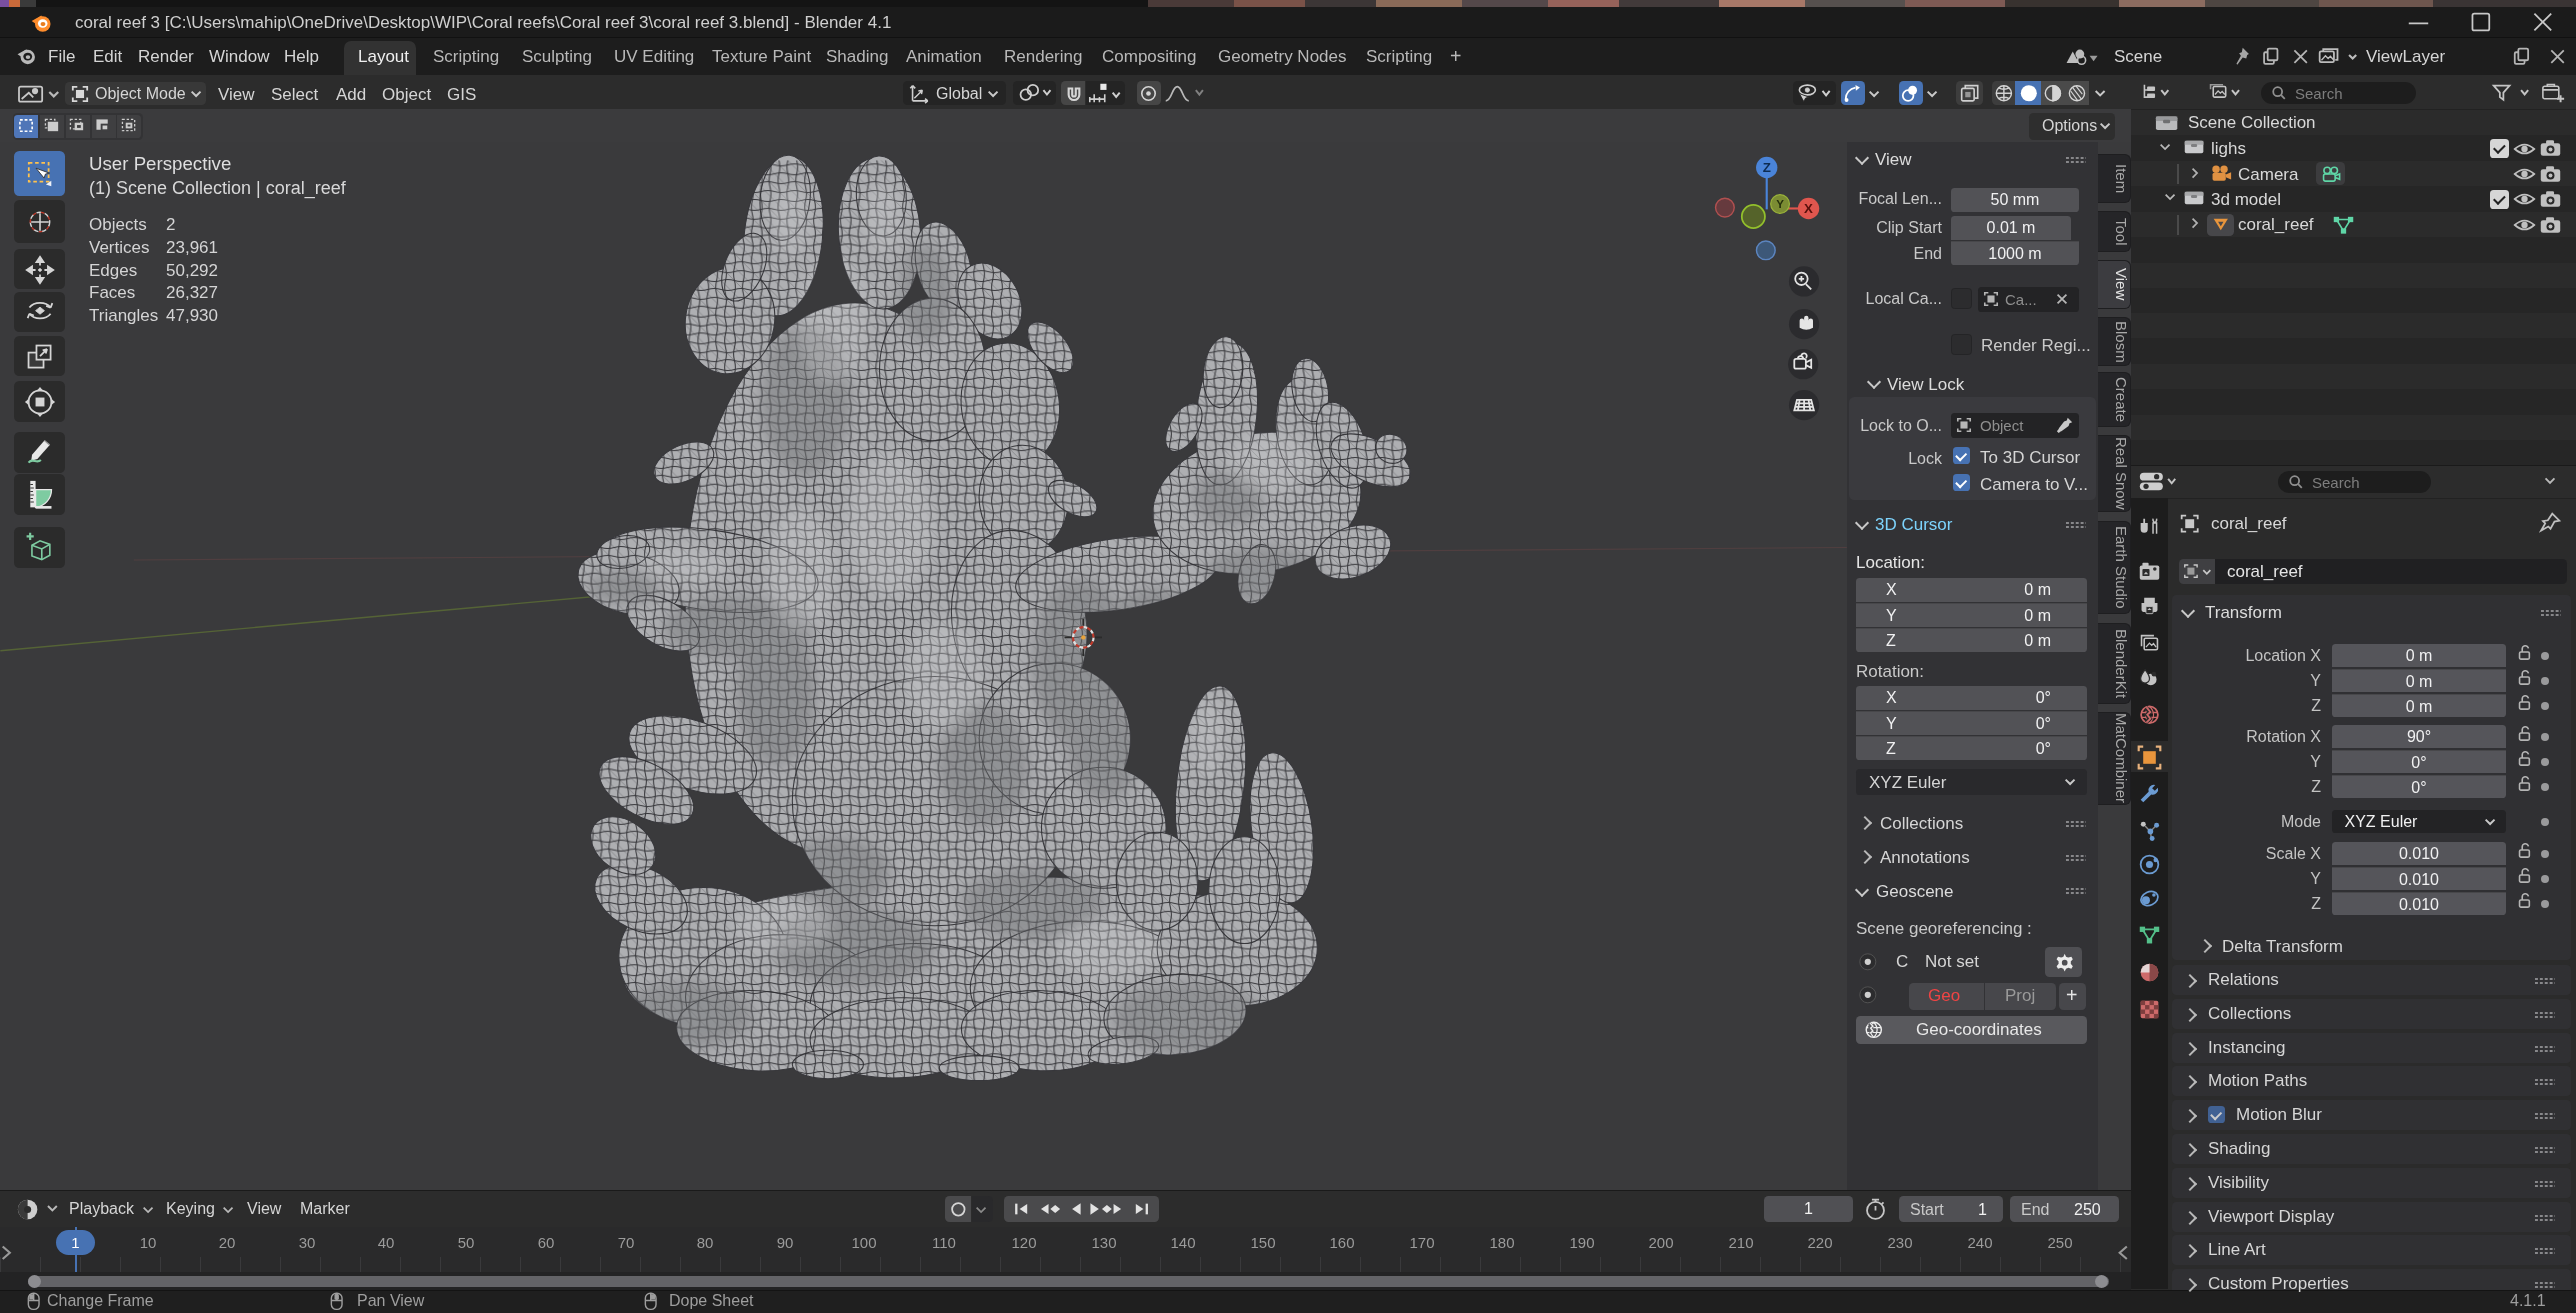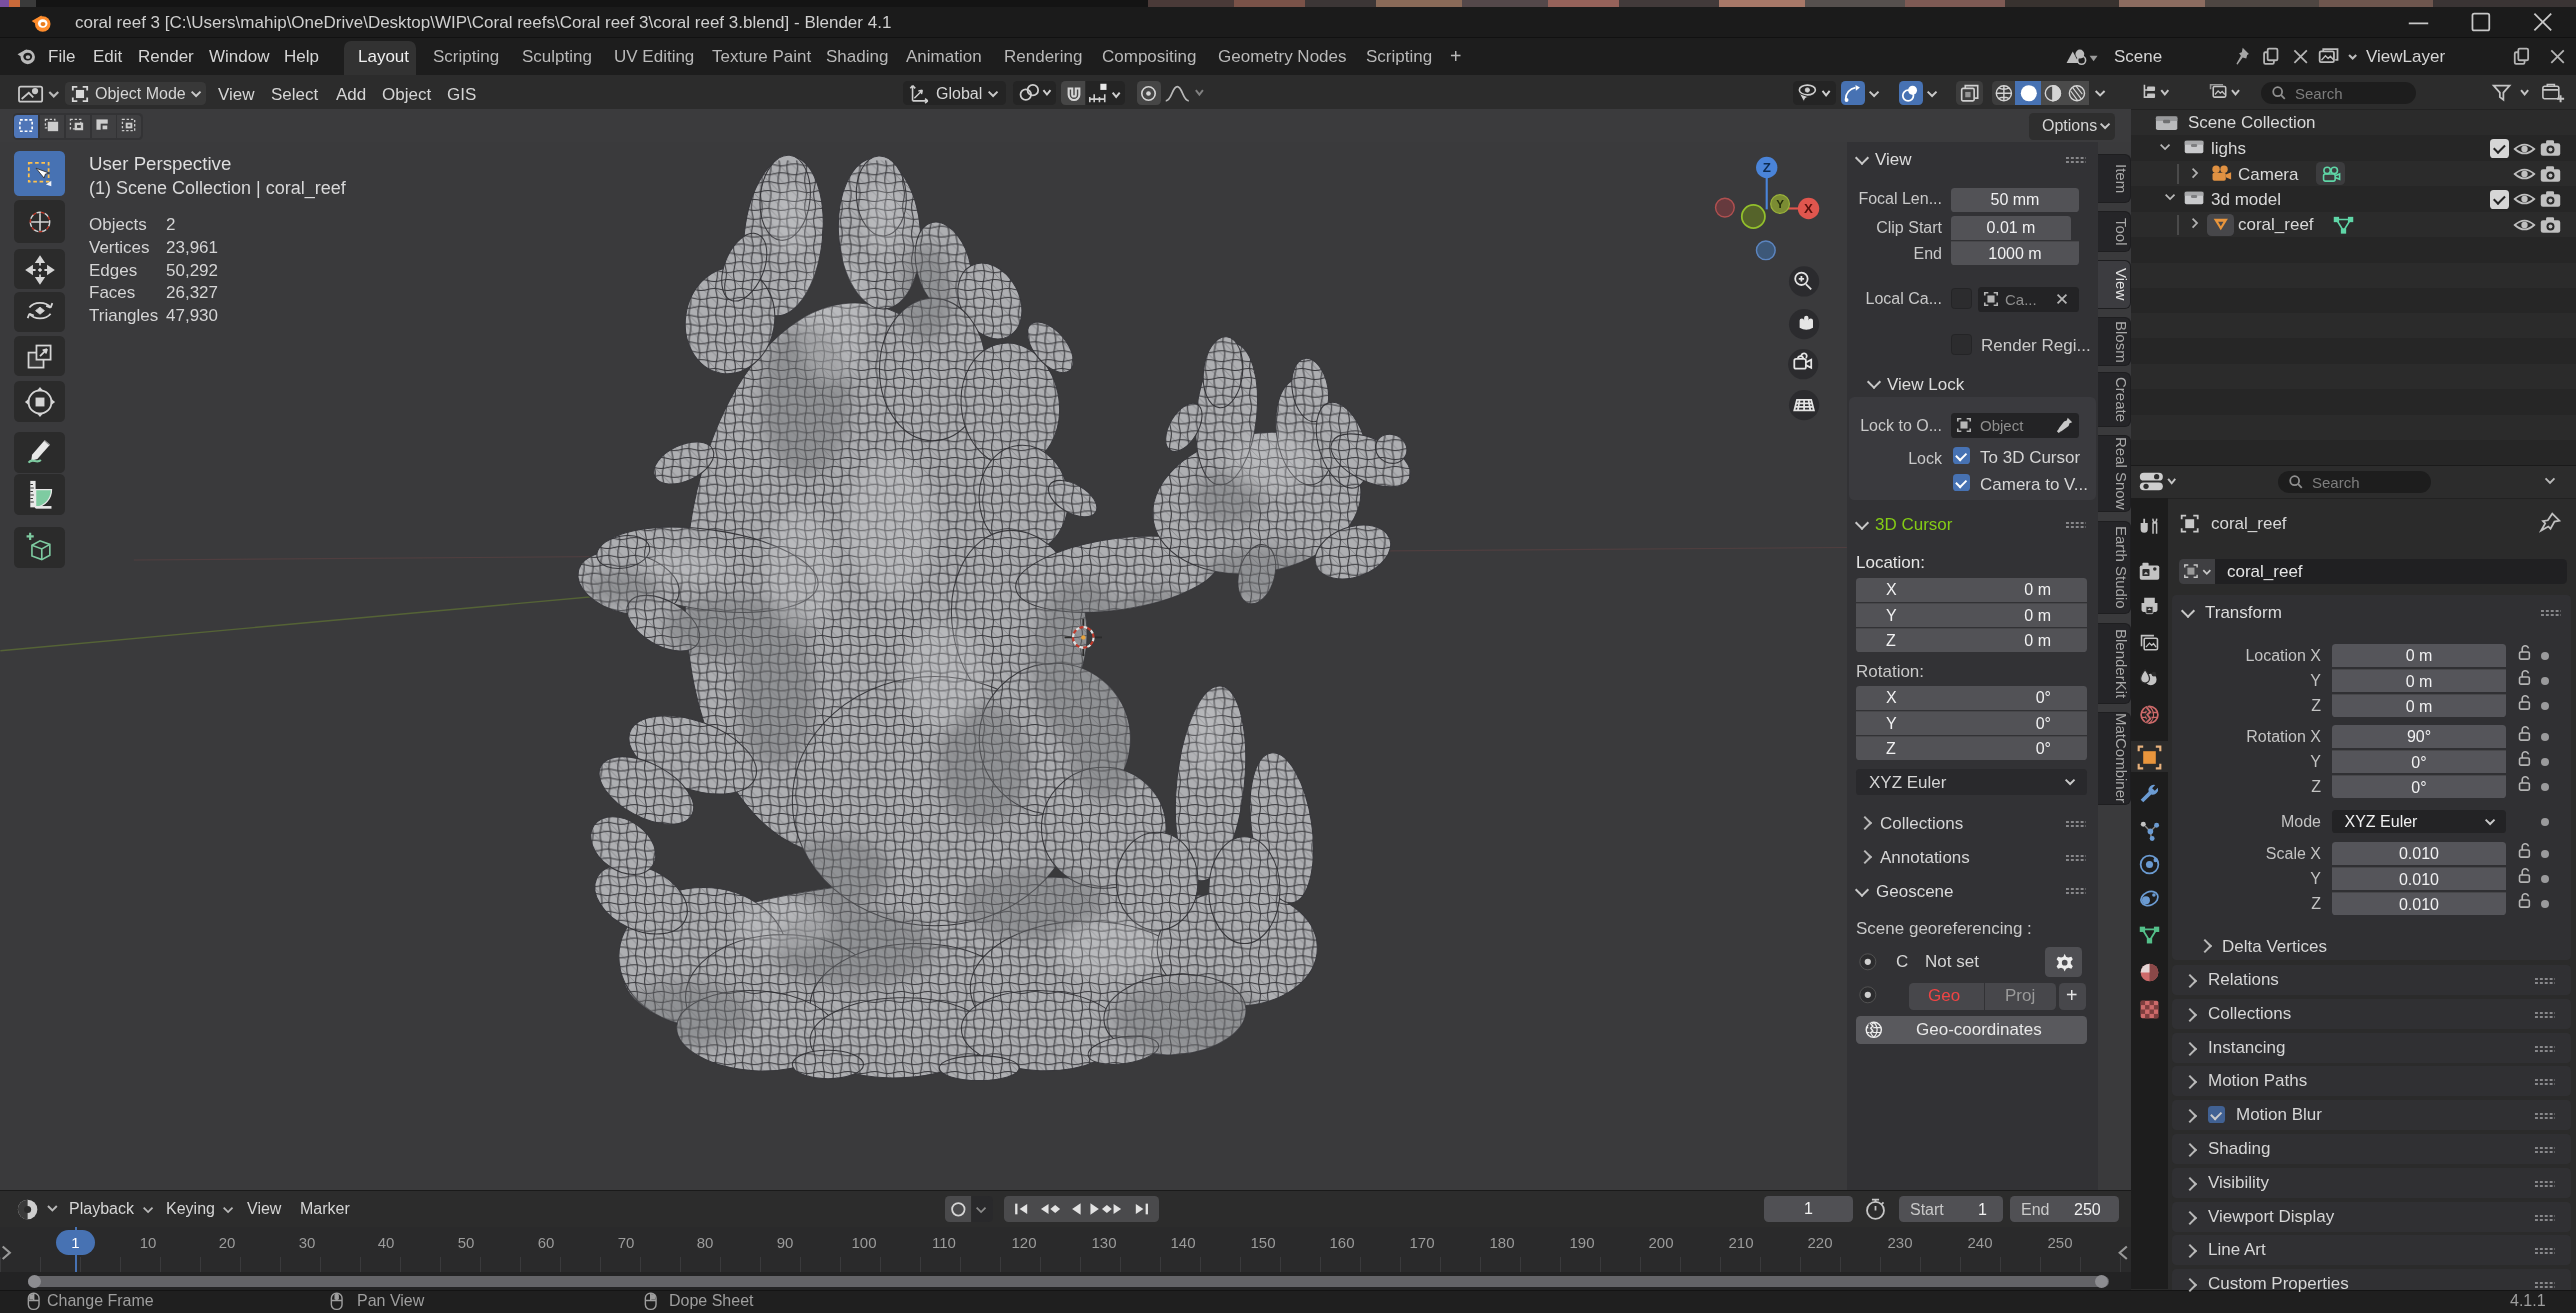--- a/index.html
+++ b/index.html
@@ -548,21 +548,21 @@
 <div class="abs txt" style="left:1980px;top:417px;color:#8e8e8e;font-size:15px">Object</div>
 <svg class="abs" style="left:2056px;top:416px" width="18" height="18" viewBox="0 0 20 20" fill="#c9c9c9">
     <path d="M13 2 l5 5 -3 1 -1 3 -8 6 -3 -3 6 -8 3 -1 z M5 12 l3 3 -5 4 -2 -2 z"></path>
   </svg>
 <div class="nlab" style="left:1862px;top:450px;width:80px">Lock</div>
 <div class="cbb" style="left:1953px;top:447px"></div>
 <div class="abs txt" style="left:1980px;top:448px">To 3D Cursor</div>
 <div class="cbb" style="left:1953px;top:474px"></div>
 <div class="abs txt" style="left:1980px;top:475px">Camera to V...</div>
 <div class="chev abs" style="left:1857px;top:518px"></div>
-<div class="abs txt" style="left:1875px;top:515px;color:#84cc16">3D Cursor</div>
+<div class="abs txt" style="left:1875px;top:515px;color:#7dd3fc">3D Cursor</div>
 <div class="grip" style="left:2065px;top:521px"></div>
 <div class="abs txt" style="left:1856px;top:553px;color:#e5e5e5">Location:</div>
 <div class="nf" style="left:1856px;top:578px;width:231px;border-radius:3.6px 3.6px 0 0;text-align:left"><span style="margin-left:30px">X</span><span style="float:right;margin-right:36px">0 m</span></div>
 <div class="nf" style="left:1856px;top:603px;width:231px;border-radius:0;border-top:0.9px solid #47474a">
     <span style="position:absolute;left:30px">Y</span>
     <span style="position:absolute;right:36px">0 m</span>
   </div>
 <div class="nf" style="left:1856px;top:628px;width:231px;border-radius:0 0 3.6px 3.6px;border-top:0.9px solid #47474a">
     <span style="position:absolute;left:30px">Z</span>
     <span style="position:absolute;right:36px">0 m</span>
@@ -969,21 +969,21 @@
 <div class="pdot" style="top:677px"></div>
 <div class="pdot" style="top:702px"></div>
 <div class="pdot" style="top:733px"></div>
 <div class="pdot" style="top:758px"></div>
 <div class="pdot" style="top:783px"></div>
 <div class="pdot" style="top:818px"></div>
 <div class="pdot" style="top:850px"></div>
 <div class="pdot" style="top:875px"></div>
 <div class="pdot" style="top:900px"></div>
 <div class="chevr abs" style="left:2200px;top:941px"></div>
-<div class="abs txt" style="left:2222px;top:937px;color:#d6d6d6">Delta Vertices</div>
+<div class="abs txt" style="left:2222px;top:937px;color:#d6d6d6">Delta Transform</div>
 <style>.ppanel{position:absolute;left:2172px;width:399px;height:30px;background:#303033;border-radius:4.5px;color:#d6d6d6}.ppanel .a{position:absolute;left:13.4px;top:10.7px}.ppanel .t{position:absolute;left:36px;top:5.3px;font-size:17px;white-space:nowrap}.ppanel .g{position:absolute;right:16px;top:11.6px}</style>
 <div class="ppanel" style="top:965px">
     <div class="chevr a"></div>
     <div class="t">Relations</div>
     <div class="grip g"></div>
   </div>
 <div class="ppanel" style="top:999px">
     <div class="chevr a"></div>
     <div class="t">Collections</div>
     <div class="grip g"></div>

